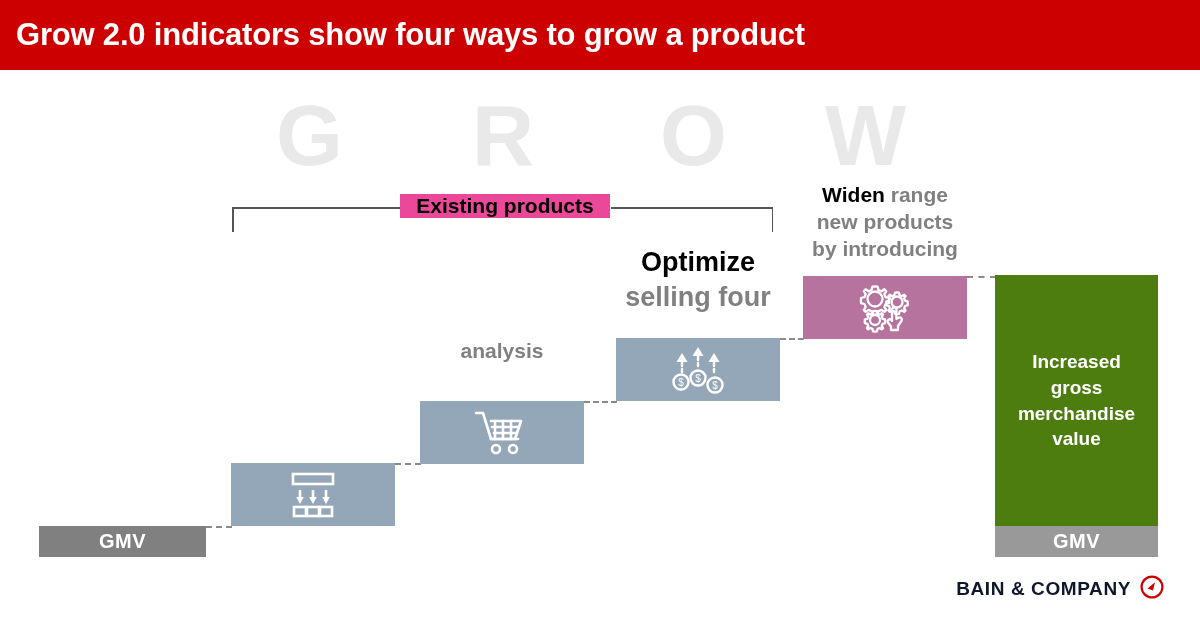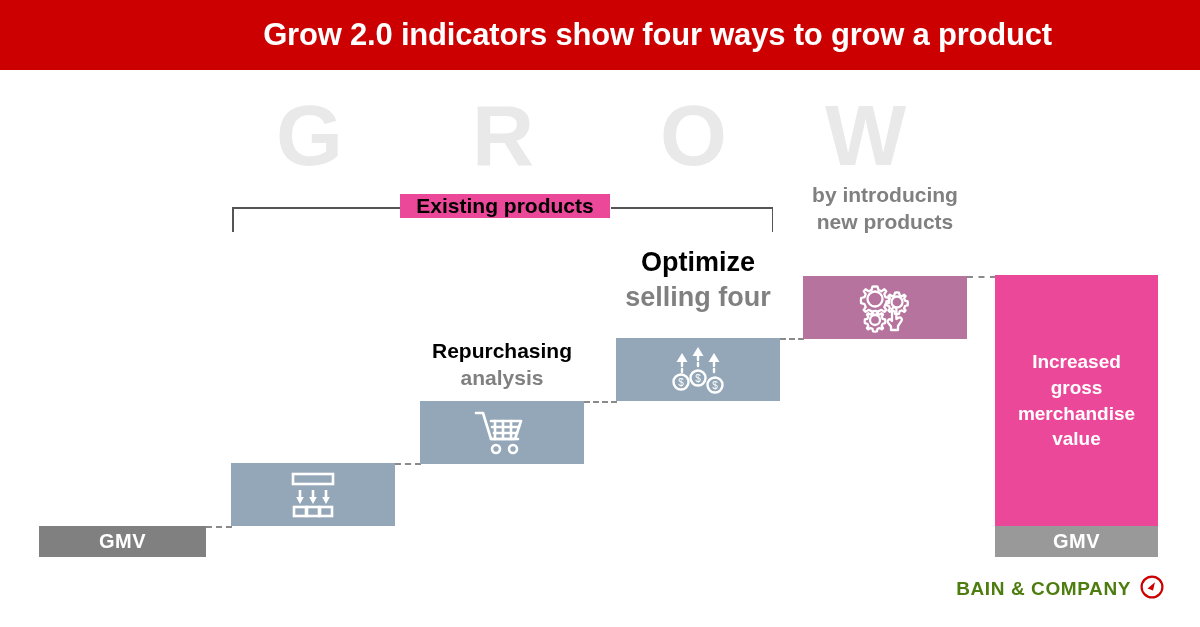--- a/index.html
+++ b/index.html
@@ -20,25 +20,25 @@
   
   .title-banner {
     position: absolute;
     left: 0; top: 0;
     width: 1200px;
     height: 70px;
     background: #cc0000;
   }
   .title-text {
     position: absolute;
-    left: 4px; top: 0;
+    left: 16px; top: 0;
     width: 1048px;
     height: 70px;
     line-height: 70px;
-    text-align: right;
+    text-align: left;
     color: #ffffff;
     font-size: 31px;
     font-weight: bold;
     letter-spacing: -0.2px;
     white-space: nowrap;
   }
 
   
   .watermark-letter {
     position: absolute;
@@ -115,21 +115,21 @@
     font-size: 20px;
     font-weight: bold;
     letter-spacing: 0.5px;
   }
 
   
   .total-col {
     position: absolute;
     left: 995px; top: 275px;
     width: 163px; height: 251px;
-    background: #ec4899;
+    background: #4d7c0f;
     display: flex;
     align-items: center;
     justify-content: center;
   }
   .total-col-label {
     color: #ffffff;
     font-size: 19px;
     font-weight: bold;
     line-height: 1.35;
     text-align: center;
@@ -191,21 +191,21 @@
     white-space: nowrap;
   }
   .bain-logo {
     position: absolute;
     right: 36px; top: 575px;
     display: flex;
     align-items: center;
     gap: 9px;
   }
   .bain-word {
-    color: #4d7c0f;
+    color: #0f172a;
     font-size: 19px;
     font-weight: bold;
     letter-spacing: 0.6px;
     white-space: nowrap;
   }
 </style>
 </head>
 <body>
 
 <div id="page">
@@ -316,32 +316,32 @@
     <span class="total-col-label">Increased gross merchandise value</span>
   </div>
   <div class="total-gmv">
     <span class="total-gmv-label">GMV</span>
   </div>
 
   <div class="step-label lbl-gain">
   </div>
 
   <div class="step-label lbl-repurchasing">
-    <div><span class="hl">Repurchasing</span></div>
     <div><span class="sub">analysis</span></div>
   </div>
 
   <div class="step-label lbl-optimize">
     <div><span class="hl">Optimize</span></div>
     <div><span class="sub">selling four</span></div>
   </div>
 
   <div class="step-label lbl-widen">
+    <div><span class="hl">Widen</span><span class="sub"> range</span></div>
+    <div><span class="sub">new products</span></div>
     <div><span class="sub">by introducing</span></div>
-    <div><span class="sub">new products</span></div>
   </div>
 
   <div class="bain-logo">
     <span class="bain-word">BAIN &amp; COMPANY</span>
     <span>
       <svg width="24" height="24" viewBox="0 0 24 24">
         <circle cx="12" cy="12" r="10.4" fill="none" stroke="#cc0000" stroke-width="2.2"></circle>
         <polygon points="7.5,13.6 15,7.2 13,15.4" fill="#cc0000"></polygon>
       </svg>
     </span>

